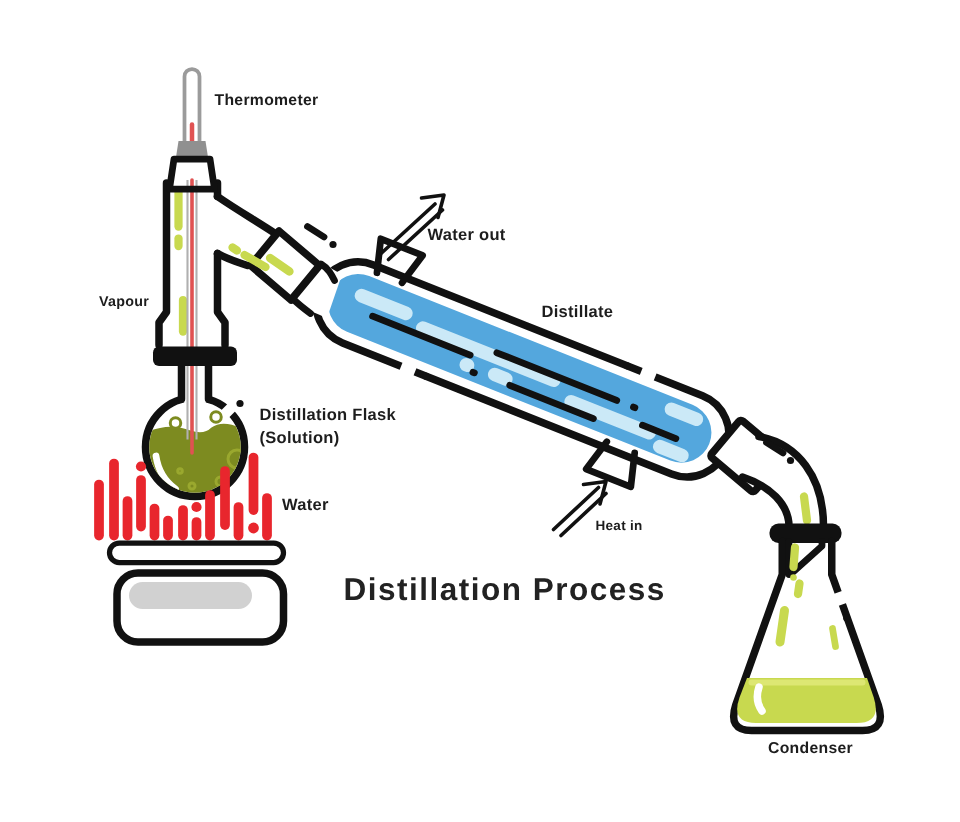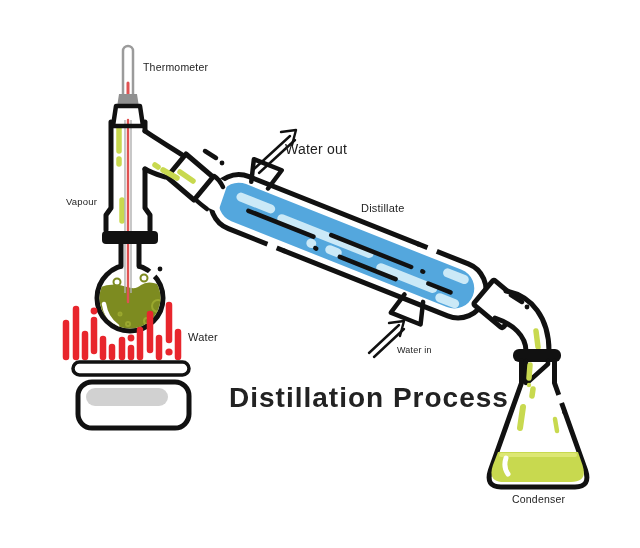--- a/index.html
+++ b/index.html
@@ -1,30 +1,30 @@
 <!DOCTYPE html>
 <html style="--outline: #111111; --condenser-blue: #54a7dd; --condenser-light: #cbe9f7; --solution-olive: #7d8b20; --distillate-green: #c8d94f; --heat-red: #e8262d; --plate-gray: #9e9e9e; --plate-highlight: #b8b8b8; --plate-dark: #3f3f3f; --stopper-gray: #4a4a4a; --stopper-light: #909090; --thermometer-red: #e05252; --thermometer-glass: #9b9b9b;"><head>
 <meta charset="utf-8">
 <style>
   html,body { margin:0; padding:0; background:#ffffff; }
   #stage {
     position:relative; width:640px; height:548px; background:#ffffff;
     font-family:"Liberation Sans", sans-serif; overflow:hidden;
   }
   #art { position:absolute; left:0; top:0; }
-  .lbl { position:absolute; font-weight:400; color:#1d1d1d; letter-spacing:.2px; white-space:nowrap; }
+  .lbl { position:absolute; font-weight:700; color:#1d1d1d; letter-spacing:.2px; white-space:nowrap; }
   #lbl-thermometer { left:143px; top:61px;  font-size:10.5px; }
   #lbl-vapour      { left:66px;  top:196px; font-size:9.5px;text-align:right; }
-  #lbl-water-out   { left:285px; top:141px; font-size:14px; }
+  #lbl-water-out   { left:285px; top:151px; font-size:11px; }
   #lbl-condenser   { left:361px; top:202px; font-size:11px; }
   #lbl-flask       { left:173px; top:270px; font-size:11px; line-height:14.5px; }
   #lbl-heat        { left:188px; top:331px; font-size:11px; }
   #lbl-water-in    { left:397px; top:345px; font-size:9px; }
   #lbl-distillate  { left:512px; top:493px; font-size:10.5px; }
-  #title { position:absolute; left:229px; top:382px; font-size:28px; font-weight:800;
+  #title { position:absolute; left:229px; top:382px; font-size:21px; font-weight:800;
            letter-spacing:1px; color:#222; white-space:nowrap; }
 
   .ol   { stroke:var(--outline,#111); fill:none; stroke-linecap:round; stroke-linejoin:round; }
   .w5 { stroke-width:5; } .w4 { stroke-width:4.5; } .w3 { stroke-width:3.5; } .w2 { stroke-width:2.4; }
   .wfill { fill:#ffffff; }
   .blk  { fill:var(--outline,#111); }
   .blue { fill:var(--condenser-blue,#54a7dd); }
   .ldash { stroke:var(--condenser-light,#cbe9f7); stroke-width:9; stroke-linecap:round; fill:none; }
   .bdash { stroke:var(--outline,#111); stroke-width:4.5; stroke-linecap:round; fill:none; }
   .gdash { stroke:var(--distillate-green,#c8d94f); stroke-width:5.5; stroke-linecap:round; fill:none; }
@@ -219,18 +219,22 @@
     <path class="ol w2" d="M369,353 L399,325"></path>
     <path class="ol w2" d="M374,357 L404,329"></path>
     <path class="ol w2" d="M389,323 L404,321 L400,336"></path>
   </g>
 </svg>
 
 <div class="lbl" id="lbl-thermometer">Thermometer</div>
 <div class="lbl" id="lbl-vapour">Vapour</div>
 <div class="lbl" id="lbl-water-out">Water out</div>
 <div class="lbl" id="lbl-condenser">Distillate</div>
+<div class="lbl" id="lbl-flask">
+  <div>Distillation Flask</div>
+  <div>(Solution)</div>
+</div>
 <div class="lbl" id="lbl-heat">Water</div>
-<div class="lbl" id="lbl-water-in">Water in</div>
+<div class="lbl" id="lbl-water-in">Heat in</div>
 <div class="lbl" id="lbl-distillate">Condenser</div>
 <div id="title">Distillation Process</div>
 
 </div>
 
 </body></html>

